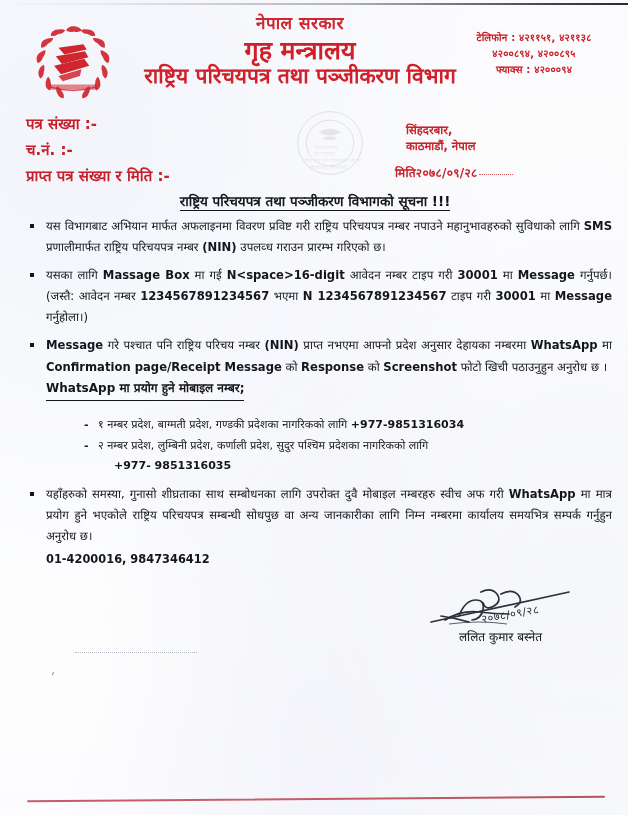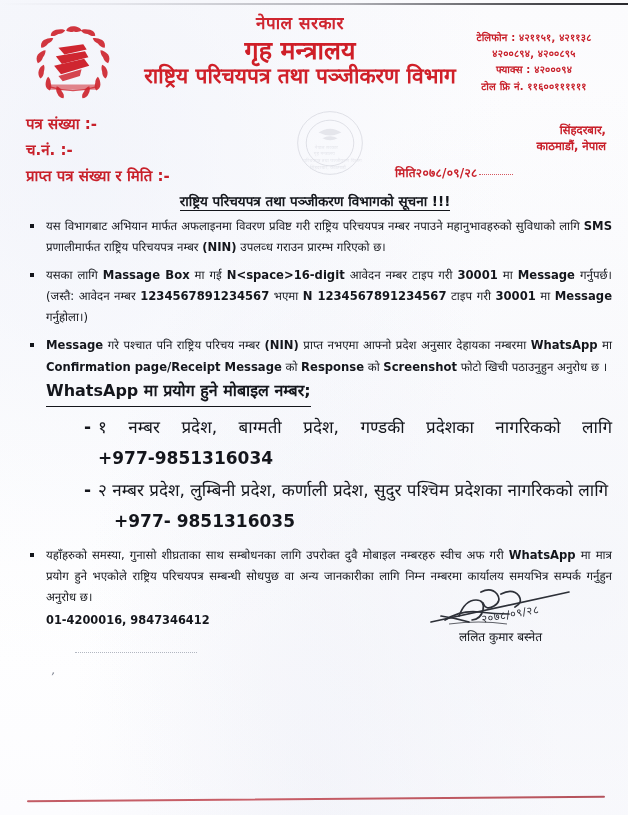--- a/index.html
+++ b/index.html
@@ -64,21 +64,21 @@
     letter-spacing:.2px;
   }
   .contact div{white-space:nowrap;}
 
   
   .refblock{
     position:absolute;left:26px;top:112px;width:250px;
     color:#c8202a;font-size:15px;line-height:1.72;font-weight:700;
   }
   .addr{
-    position:absolute;right:22px;top:122px;width:200px;text-align:right;
+    position:absolute;right:22px;top:122px;width:200px;text-align:left;
     color:#c8202a;font-size:11.5px;line-height:1.42;font-weight:700;
   }
   .date{
     position:absolute;right:18px;top:164px;width:215px;
     color:#c8202a;font-size:12px;font-weight:700;letter-spacing:.3px;
   }
   .date .dots{
     display:inline-block;width:34px;border-bottom:1px dotted #c8202a;
     transform:translateY(-2px);margin-left:1px;opacity:.75;
   }
@@ -106,26 +106,26 @@
     position:relative;padding-left:20px;margin-bottom:7px;
     font-size:11.6px;line-height:1.82;
     text-align:justify;
   }
   li.bullet::before{
     content:"";position:absolute;left:4px;top:8px;
     width:4px;height:4px;background:#14161c;
   }
   .b{font-weight:700;}
   .sub-head{
-    font-size:16px;font-weight:700;margin-top:-2px;margin-bottom:3px;
+    font-size:12px;font-weight:700;margin-top:-2px;margin-bottom:12px;
     display:inline-block;border-bottom:1.2px solid #14161c;padding-bottom:1px;
   }
   ul.dashes{list-style:none;margin:2px 0 4px 0;padding:0 0 0 38px;}
   ul.dashes li{
-    position:relative;font-size:17px;line-height:1.85;padding-left:14px;
+    position:relative;font-size:11px;line-height:1.85;padding-left:14px;
   }
   ul.dashes li::before{
     content:"-";position:absolute;left:0;top:0;color:#14161c;font-weight:700;
   }
   .phone{font-weight:700;white-space:nowrap;}
   .contact-nums{font-weight:700;font-size:11.4px;margin-top:2px;display:block;}
   .indent-nums{padding-left:16px;}
 
   
   .signature-area{
@@ -202,21 +202,20 @@
     <div class="gov-lines">
       <div class="gov-1">नेपाल सरकार</div>
       <div class="gov-2">गृह मन्त्रालय</div>
       <div class="gov-3">राष्ट्रिय परिचयपत्र तथा पञ्जीकरण विभाग</div>
     </div>
 
     <div class="contact">
       <div>टेलिफोन : ४२११५१, ४२११३८</div>
       <div>४२००८९४, ४२००८९५</div>
       <div>फ्याक्स : ४२०००९४</div>
-      <div>टोल फ्रि नं. ११६००११११११</div>
     </div>
   </div>
 
   <div class="refblock">
     <div>पत्र संख्या :-</div>
     <div>च.नं. :-</div>
     <div>प्राप्त पत्र संख्या र मिति :-</div>
   </div>
 
   <div class="stamp">

